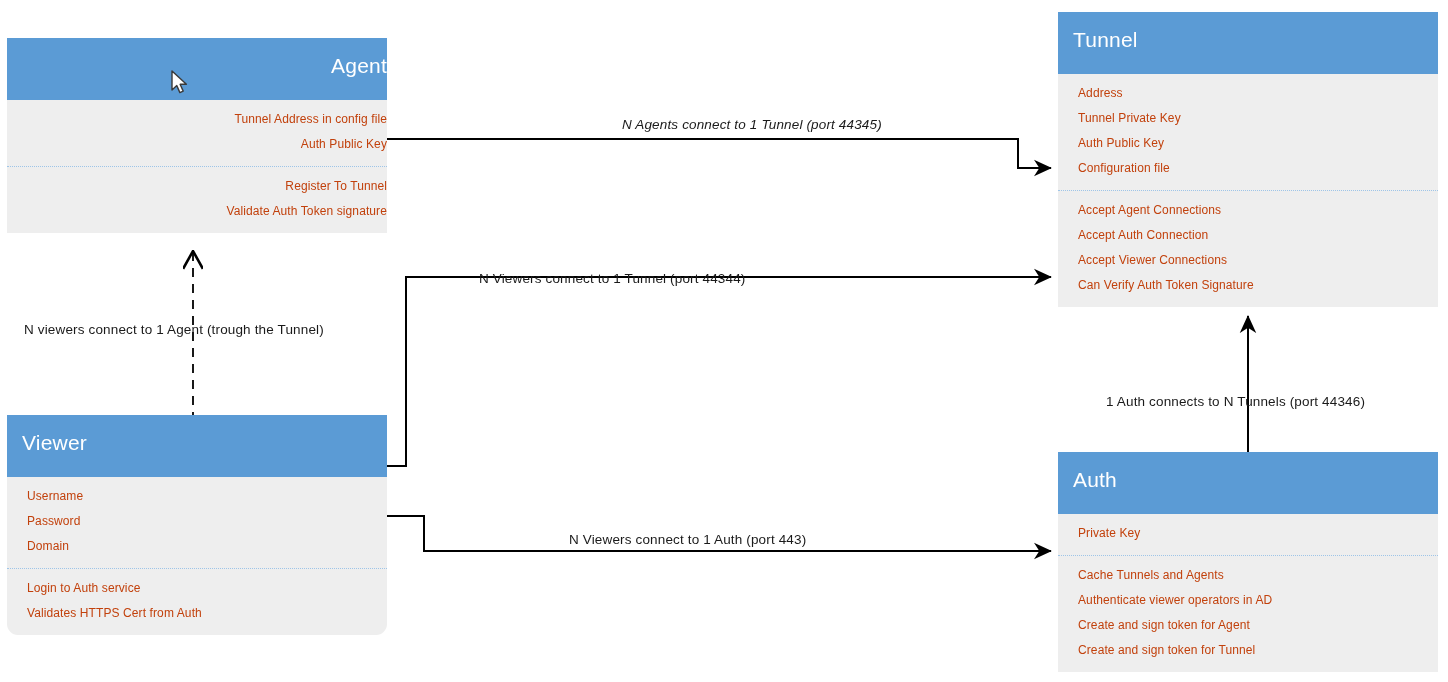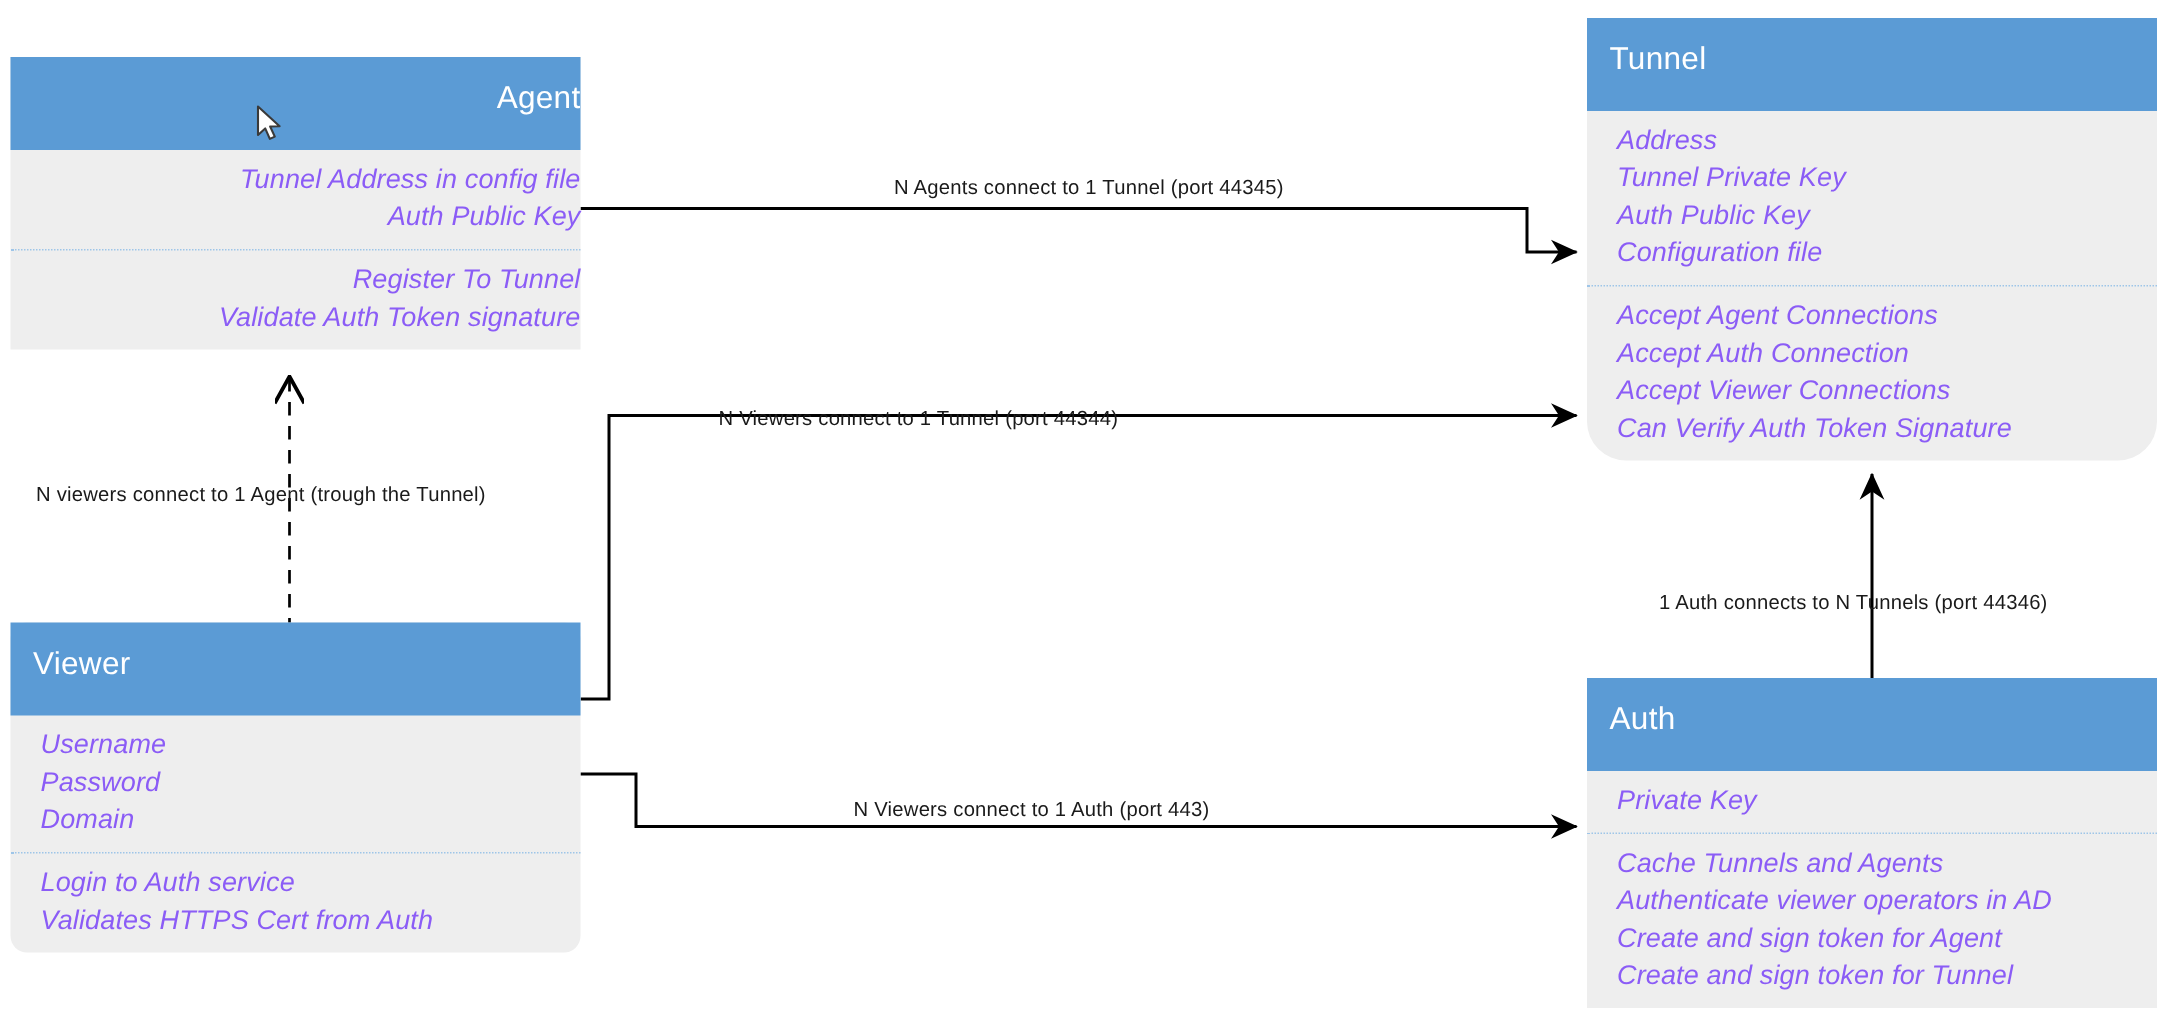--- a/index.html
+++ b/index.html
@@ -35,26 +35,25 @@
     letter-spacing: 0.2px;
   }
   .uml-section {
     padding: 7px 0 9px 20px;
     box-sizing: border-box;
   }
   .uml-section.attrs {
     border-bottom: 1px dotted #9ec5e8;
   }
   .uml-item {
-    color: #8b5cf6;
-    font-size: 18px;
+    color: #c2410c;
+    font-size: 12px;
     line-height: 25px;
     white-space: nowrap;
     letter-spacing: 0.1px;
-    font-style: italic;
   }
   
   .connector-layer {
     position: absolute;
     left: 0;
     top: 0;
     width: 1448px;
     height: 682px;
     pointer-events: none;
   }
@@ -100,21 +99,21 @@
 
     <g>
       <path d="M 1248 452 L 1248 316" fill="none" stroke="#000000" stroke-width="2" marker-end="url(#arrow-filled)"></path>
     </g>
 
     <g>
       <path d="M 193 421 L 193 252" fill="none" stroke="#000000" stroke-width="1.8" stroke-dasharray="9 7" marker-end="url(#arrow-open)"></path>
     </g>
   </svg>
 
-  <div class="edge-label" style="left:596px; top:117px;">N Agents connect to 1 Tunnel (port 44345)</div>
+  <div class="edge-label" style="left:622px; top:117px;font-style:italic;">N Agents connect to 1 Tunnel (port 44345)</div>
 
   <div class="edge-label" style="left:479px; top:256px;margin-top:15px;">N Viewers connect to 1 Tunnel (port 44344)</div>
 
   <div class="edge-label" style="left:24px; top:322px;">N viewers connect to 1 Agent (trough the Tunnel)</div>
 
   <div class="edge-label" style="left:1106px; top:357px;margin-top:37px;">1 Auth connects to N Tunnels (port 44346)</div>
 
   <div class="edge-label" style="left:569px; top:532px;">N Viewers connect to 1 Auth (port 443)</div>
 
   <div class="uml-box" style="left:7px; top:38px; width:380px;text-align:right;">
@@ -122,21 +121,21 @@
     <div class="uml-section attrs">
       <div class="uml-item">Tunnel Address in config file</div>
       <div class="uml-item">Auth Public Key</div>
     </div>
     <div class="uml-section ops">
       <div class="uml-item">Register To Tunnel</div>
       <div class="uml-item">Validate Auth Token signature</div>
     </div>
   </div>
 
-  <div class="uml-box" style="left:1058px; top:12px; width:380px;border-radius:26px;">
+  <div class="uml-box" style="left:1058px; top:12px; width:380px;">
     <div class="uml-header">Tunnel</div>
     <div class="uml-section attrs">
       <div class="uml-item">Address</div>
       <div class="uml-item">Tunnel Private Key</div>
       <div class="uml-item">Auth Public Key</div>
       <div class="uml-item">Configuration file</div>
     </div>
     <div class="uml-section ops">
       <div class="uml-item">Accept Agent Connections</div>
       <div class="uml-item">Accept Auth Connection</div>

